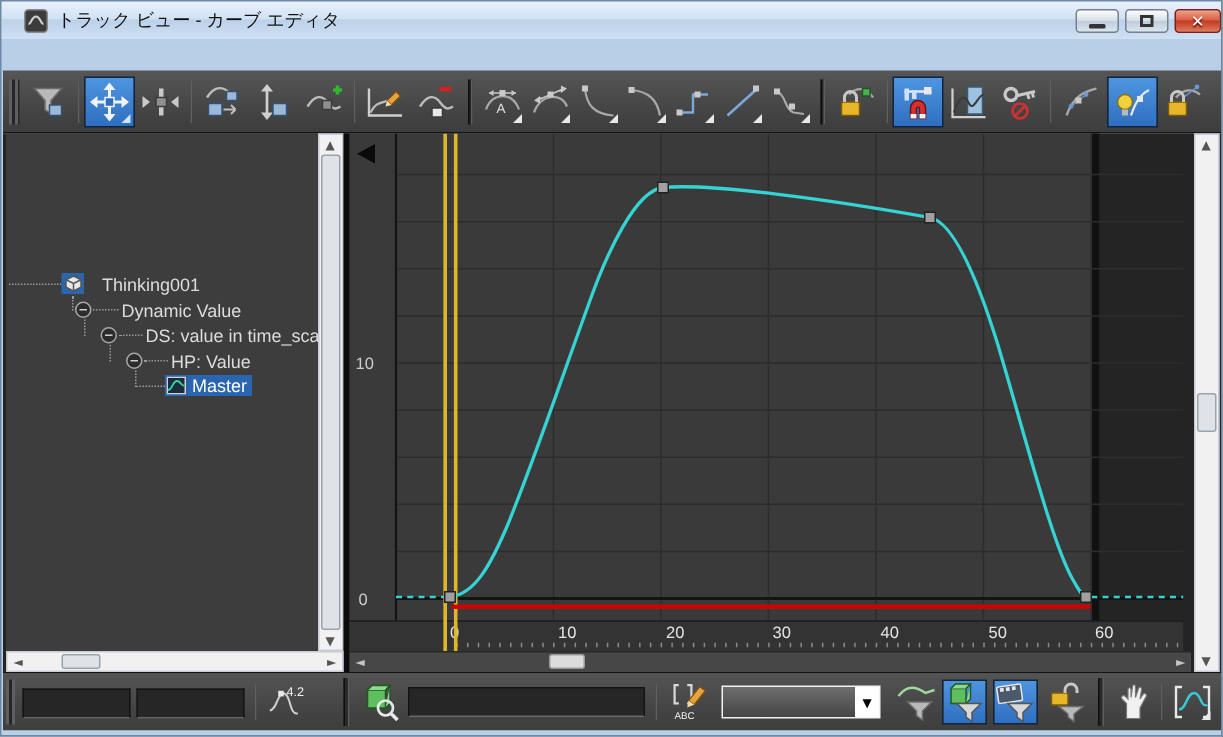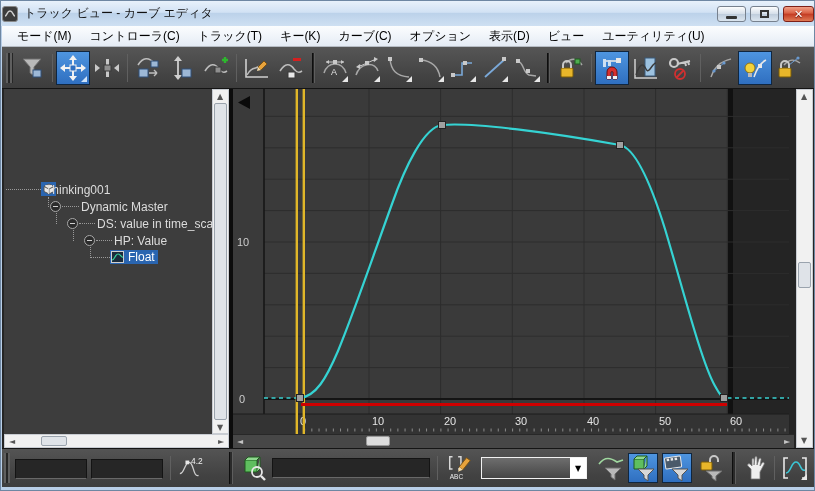--- a/index.html
+++ b/index.html
@@ -5,21 +5,21 @@
   * { margin:0; padding:0; box-sizing:border-box; }
   html,body { width:815px; height:491px; }
   body { font-family:"Liberation Sans","DejaVu Sans",sans-serif; font-size:12px; }
 
   .window { position:relative; width:815px; height:491px; background:#b9cfe8; overflow:hidden;
             border:1px solid #6e87a3; }
 
   
   .titlebar { position:absolute; left:0; top:0; width:815px; height:25px;
     background:linear-gradient(#e8f1fb 0%, #d2e2f4 45%, #bcd2ea 50%, #cfe0f2 100%);
-    display:flex; align-items:center; padding-left:1px;text-align:right; }
+    display:flex; align-items:center; padding-left:15px;text-align:right; }
   .app-icon { width:16px; height:16px; margin-right:6px; background:#3c3c3c; border:1px solid #8a8a8a;
     border-radius:3px; display:flex; align-items:center; justify-content:center; }
   .title-text { color:#111; font-size:12px; }
   .winbtns { position:absolute; right:2px; top:5px; display:flex; gap:4px; }
   .winbtn { width:29px; height:16px; border:1px solid #77818e; border-radius:3px;
     background:linear-gradient(#fdfdfd, #d4dee9 50%, #bfcddc 52%, #dbe5ef);
     display:flex; align-items:center; justify-content:center; }
   .winbtn.close { width:31px; border-color:#7e2018;
     background:linear-gradient(#f0a088, #d95f43 45%, #c23a22 50%, #e07a55); }
   .glyph-min { width:11px; height:3px; background:#333; border-radius:1px; margin-top:6px;}
@@ -120,31 +120,20 @@
         </div>
       <div class="winbtn">
           <div class="glyph-max"></div>
         </div>
       <div class="winbtn close">
           <span class="glyph-close">✕</span>
         </div>
     </div>
   </div>
 
-  <div class="menubar">
-    <span class="menu-item">モード(M)</span>
-    <span class="menu-item">コントローラ(C)</span>
-    <span class="menu-item">トラック(T)</span>
-    <span class="menu-item">キー(K)</span>
-    <span class="menu-item">カーブ(C)</span>
-    <span class="menu-item">オプション</span>
-    <span class="menu-item">表示(D)</span>
-    <span class="menu-item">ビュー</span>
-    <span class="menu-item">ユーティリティ(U)</span>
-  </div>
 
   <div class="toolbar">
     <div class="handle"></div>
     <div class="tbtn">
       <svg width="26" height="26" viewBox="0 0 26 26">
         <path d="M4,4 L22,4 L15,12 L15,21 L11,18 L11,12 Z" fill="#b9b9b9" stroke="#6d6d6d"></path>
         <rect x="14" y="15" width="8" height="7" fill="#9db8d6" stroke="#31517a"></rect>
       </svg>
     </div>
     <div class="tsep"></div>
@@ -338,46 +327,46 @@
   <div class="main-bg">
 
     <div class="tree">
       <div class="dot-h" style="left:2px; top:100px; width:35px;"></div>
       <div class="node-icon hl" style="left:37px; top:93px;">
         <svg width="12" height="12" viewBox="0 0 12 12">
             <path d="M6,1 L11,3.5 L11,8.5 L6,11 L1,8.5 L1,3.5 Z" fill="#e8e8e8" stroke="#555"></path>
             <path d="M1,3.5 L6,6 L11,3.5 M6,6 L6,11" fill="none" stroke="#555"></path>
           </svg>
       </div>
-      <div class="trow-label" style="left:41px; top:94px;text-align:right;">Thinking001</div>
+      <div class="trow-label" style="left:64px; top:94px;text-align:right;">Thinking001</div>
 
       <div class="dot-v" style="left:44px; top:108px; height:10px;"></div>
       <div class="expander" style="left:46px; top:112px;"></div>
       <div class="dot-h" style="left:58px; top:117px; width:17px;"></div>
-      <div class="trow-label" style="left:77px; top:111px;">Dynamic Master</div>
+      <div class="trow-label" style="left:77px; top:111px;">Dynamic Value</div>
 
       <div class="dot-v" style="left:52px; top:124px; height:11px;"></div>
       <div class="expander" style="left:63px; top:129px;"></div>
       <div class="dot-h" style="left:75px; top:134px; width:16px;"></div>
       <div class="trow-label" style="left:93px; top:128px;">DS: value in time_scale</div>
 
       <div class="dot-v" style="left:69px; top:141px; height:11px;"></div>
       <div class="expander" style="left:80px; top:146px;"></div>
       <div class="dot-h" style="left:92px; top:151px; width:16px;"></div>
       <div class="trow-label" style="left:110px; top:145px;">HP: Value</div>
 
       <div class="dot-v" style="left:86px; top:158px; height:11px;"></div>
       <div class="dot-h" style="left:86px; top:168px; width:20px;"></div>
       <div class="node-icon hl" style="left:106px; top:161px;">
         <svg width="13" height="12" viewBox="0 0 13 12">
             <rect x="0.5" y="0.5" width="12" height="11" fill="#1c2c3c" stroke="#d0d0d0"></rect>
             <path d="M1,9 C4,9 4,3 7,3 C10,3 10,7 12,6" fill="none" stroke="#35d3a0" stroke-width="1.2"></path>
           </svg>
       </div>
-      <div class="trow-label selected" style="left:121px; top:161px;">Float</div>
+      <div class="trow-label selected" style="left:121px; top:161px;">Master</div>
     </div>
 
     <div class="sb-v" style="left:210px; top:0; width:17px; height:345px;">
       <div class="sb-btn">▲</div>
       <div class="sb-thumb" style="position:absolute; left:1px; top:13px; width:13px; height:317px;"></div>
       <div class="sb-btn" style="position:absolute; bottom:0;">▼</div>
     </div>
 
     <div class="divider-v" style="left:227px; top:0; width:4px; height:359px;"></div>
 

